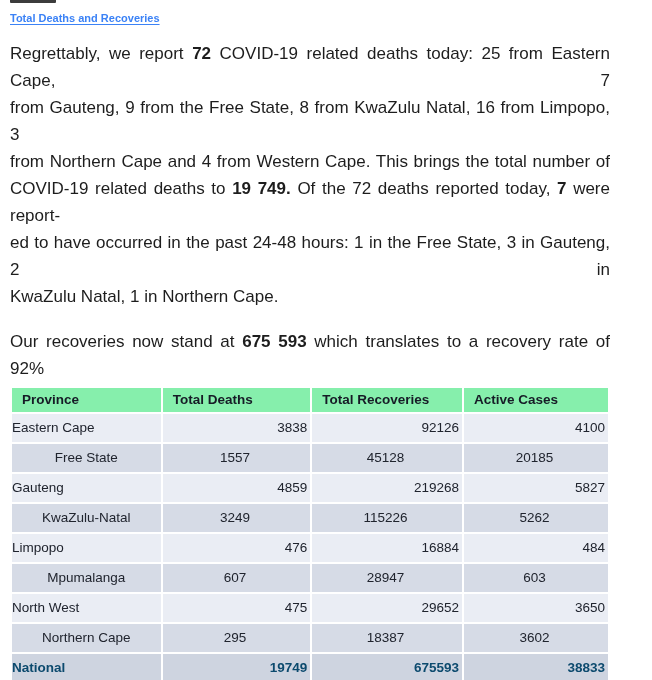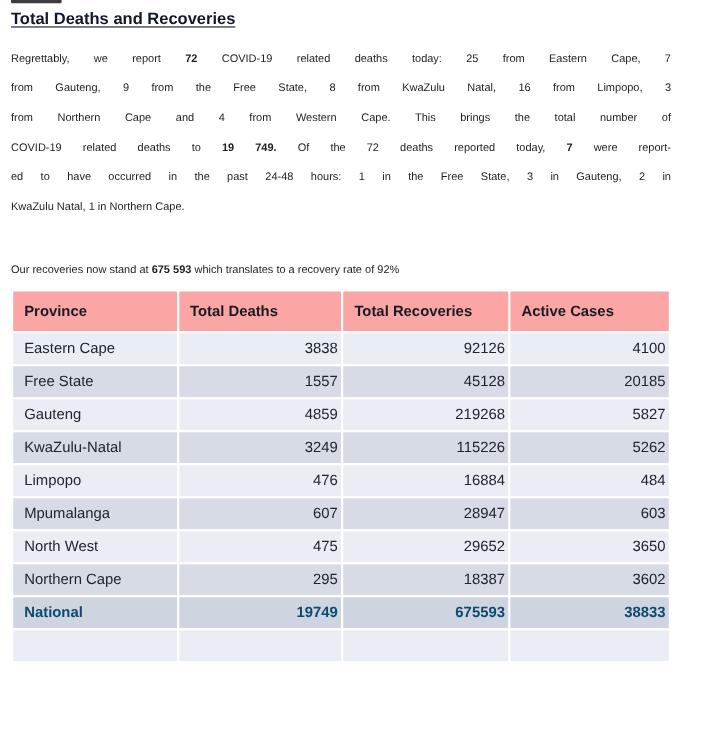--- a/index.html
+++ b/index.html
@@ -21,35 +21,35 @@
   .clip-above {
     position: absolute;
     top: -5px;
     left: 0;
     width: 46px;
     height: 8px;
     background: #3c3c3c;
     border-radius: 1px;
   }
   .title {
-    font-size: 15px;
+    font-size: 11px;
     font-weight: 700;
     line-height: 20px;
     text-decoration: underline;
     text-underline-offset: 2px;
-    color: #0f172a;
+    color: #3b82f6;
   }
   .para {
-    font-size: 10px;
+    font-size: 17px;
     line-height: 27px;
     color: #1d1d1d;
   }
   .para.p1 { margin-top: 12px; }
   .para.p2 { margin-top: 26px; }
-  .para.p3 { margin-top: 30px; }
+  .para.p3 { margin-top: 18px; }
   .tline {
     text-align: justify;
     text-align-last: justify;
     white-space: normal;
   }
   .tline.last {
     text-align-last: left;
   }
   .tline b { font-weight: 700; }
 
@@ -60,47 +60,46 @@
     border-spacing: 2px;
     table-layout: fixed;
     font-size: 13.5px;
     color: #20242e;
   }
   table.stats col.c0 { width: 25.2%; }
   table.stats col.c1 { width: 25.0%; }
   table.stats col.c2 { width: 25.4%; }
   table.stats col.c3 { width: 24.4%; }
   table.stats th {
-    background: #fca5a5;
-    height: 36px;
+    background: #86efac;
+    height: 24px;
     line-height: 24px;
     font-weight: 700;
     text-align: left;
     padding: 0 0 0 10px;
     color: #161b26;
     overflow: hidden;
     white-space: nowrap;
   }
   table.stats td {
     height: 28px;
     line-height: 28px;
     padding: 0;
     overflow: hidden;
     white-space: nowrap;
   }
   table.stats td.name {
     text-align: left;
-    padding-left: 10px;
   }
   table.stats td.num {
     text-align: right;
     padding-right: 3px;
   }
   table.stats tr.light td { background: #eaedf4; }
-  table.stats tr.dark td  { background: #d6dbe6; }
+  table.stats tr.dark td  { background: #d6dbe6; text-align: center; }
   table.stats tr.total td {
     background: #ced4e0;
     font-weight: 700;
     color: #0c4a6e;
   }
   table.stats tr.partial td { background: #eaedf4; }
 </style>
 </head>
 <body>
 

